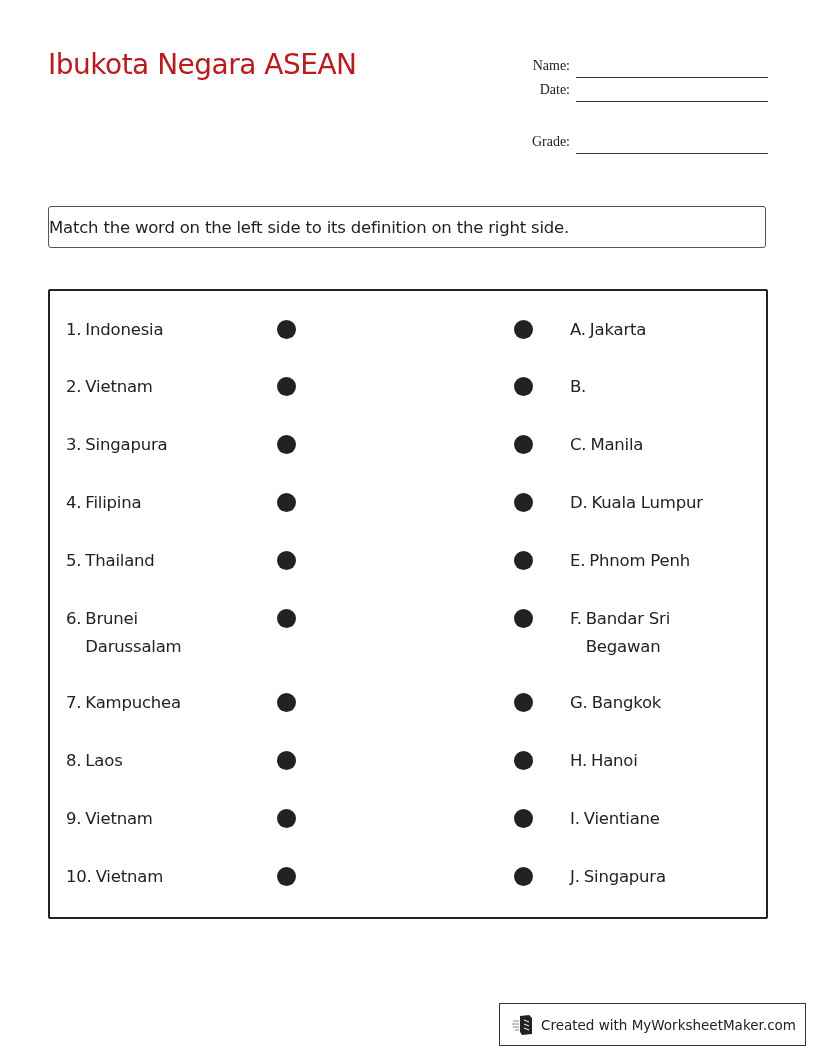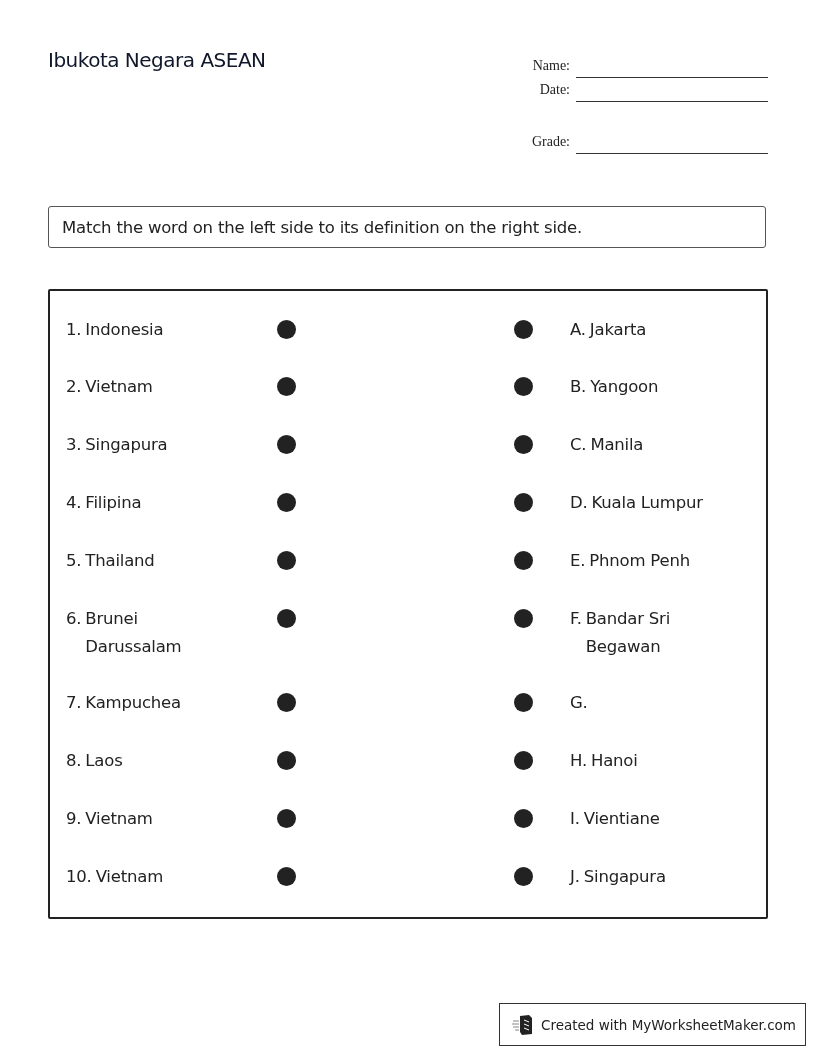--- a/index.html
+++ b/index.html
@@ -12,24 +12,24 @@
     height: 1056px;
     position: relative;
     overflow: hidden;
     font-family: "DejaVu Sans", sans-serif;
     color: #222222;
   }
   .title {
     position: absolute;
     left: 48px;
     top: 48px;
-    font-size: 20px;
+    font-size: 28px;
     font-weight: normal;
     letter-spacing: -0.5px;
-    color: #0f172a;
+    color: #b91c1c;
     margin: 0;
     white-space: nowrap;
   }
   .field-row {
     position: absolute;
     left: 480px;
     width: 288px;
     height: 30px;
   }
   .field-label {
@@ -51,21 +51,20 @@
   }
   .instructions {
     position: absolute;
     left: 48px;
     top: 206px;
     width: 718px;
     height: 42px;
     border: 1px solid #555;
     border-radius: 3px;
     box-sizing: border-box;
-    padding-left: 13px;
     display: flex;
     align-items: center;
     font-size: 16.5px;
     letter-spacing: -0.2px;
     color: #222;
   }
   .match-box {
     position: absolute;
     left: 48px;
     top: 289px;
@@ -181,21 +180,20 @@
 
   <div class="row" style="top:82px;">
     <div class="left-term">
       <span class="num">2.</span>
       <span class="txt">Vietnam</span>
     </div>
     <div class="dot left"></div>
     <div class="dot right"></div>
     <div class="right-term">
       <span class="num">B.</span>
-      <span class="txt">Yangoon</span>
     </div>
   </div>
 
   <div class="row" style="top:140px;">
     <div class="left-term">
       <span class="num">3.</span>
       <span class="txt">Singapura</span>
     </div>
     <div class="dot left"></div>
     <div class="dot right"></div>
@@ -246,20 +244,21 @@
 
   <div class="row" style="top:398px;">
     <div class="left-term">
       <span class="num">7.</span>
       <span class="txt">Kampuchea</span>
     </div>
     <div class="dot left"></div>
     <div class="dot right"></div>
     <div class="right-term">
       <span class="num">G.</span>
+      <span class="txt">Bangkok</span>
     </div>
   </div>
 
   <div class="row" style="top:456px;">
     <div class="left-term">
       <span class="num">8.</span>
       <span class="txt">Laos</span>
     </div>
     <div class="dot left"></div>
     <div class="dot right"></div>

